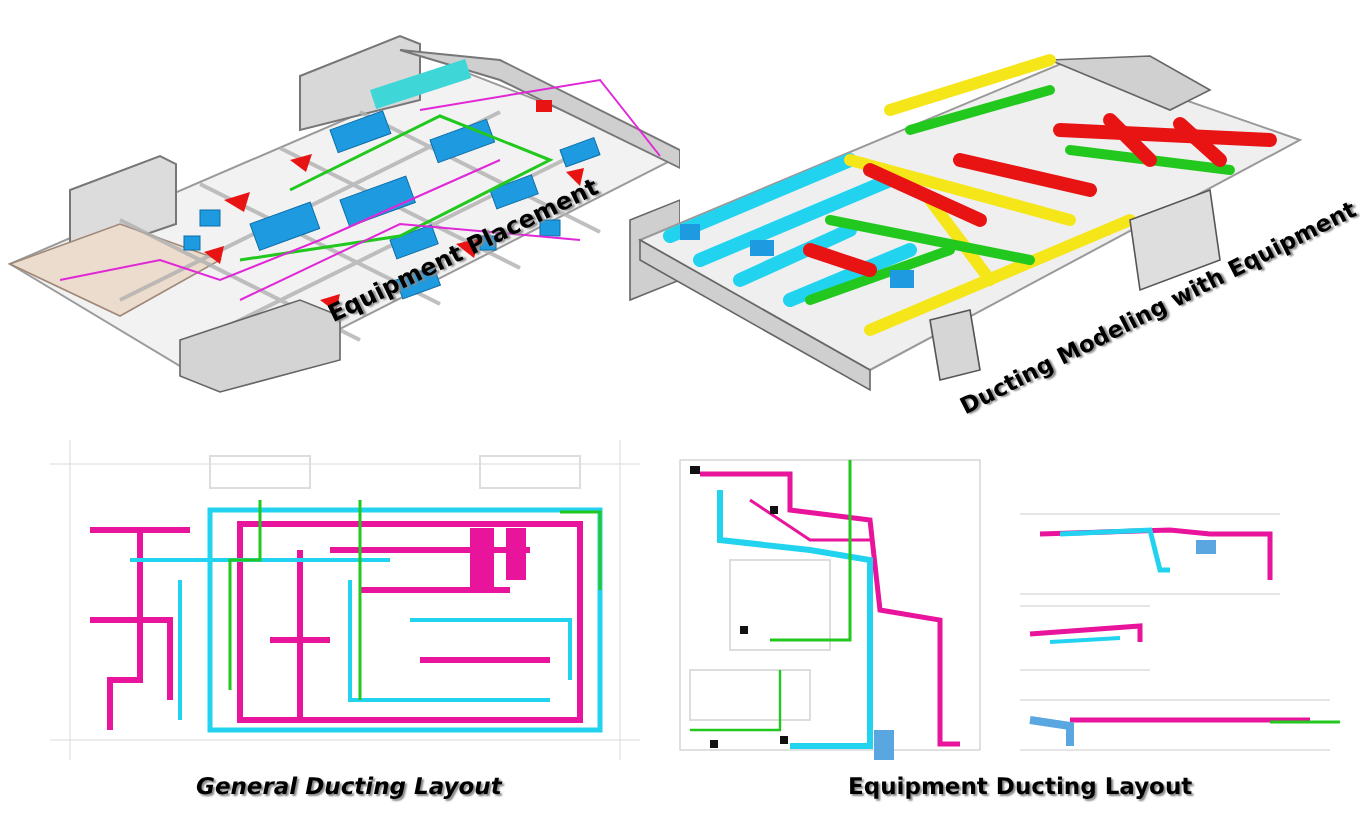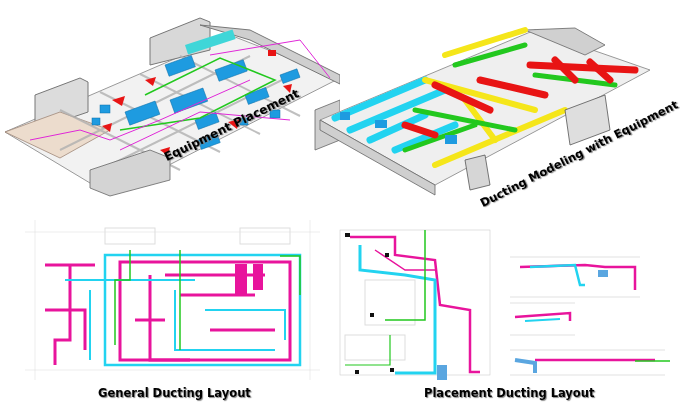--- a/index.html
+++ b/index.html
@@ -1,21 +1,21 @@
 <!DOCTYPE html>
 <html><head>
 <meta charset="utf-8">
 <style>
   html,body{margin:0;padding:0;background:#ffffff;}
   body{width:680px;height:408px;position:relative;overflow:hidden;font-family:"Liberation Sans",sans-serif;}
   .panel{position:absolute;}
   .caption{position:absolute;font-family:"DejaVu Sans",sans-serif;font-weight:bold;color:#000;white-space:nowrap;text-shadow:1px 1px 1px #888;}
   #cap-equip{left:168px;top:150px;font-size:12px;transform:rotate(-26deg);transform-origin:left bottom;}
   #cap-duct{left:484px;top:196px;font-size:11.5px;transform:rotate(-27deg);transform-origin:left bottom;}
-  #cap-general{left:98px;top:386px;font-size:11.5px;}
+  #cap-general{left:98px;top:386px;font-size:11.5px;font-style:italic;}
   #cap-indiv{left:424px;top:386px;font-size:11.5px;}
   svg{display:block;}
 </style>
 </head>
 <body>
 
 <div class="panel" style="left:0;top:0;width:340px;height:204px;">
   <svg width="340" height="204" viewBox="0 0 340 204">
 
     <polygon points="5,132 230,35 340,78 110,195" fill="#f2f2f2" stroke="#9a9a9a" stroke-width="1"></polygon>
@@ -204,13 +204,13 @@
     <line x1="175" y1="150" x2="330" y2="150" stroke="#ccc" stroke-width="0.6"></line>
     <polyline points="200,135 320,135" fill="none" stroke="#e8149c" stroke-width="2.5"></polyline>
     <polyline points="300,136 335,136" fill="none" stroke="#22c81e" stroke-width="1.5"></polyline>
     <polyline points="180,135 200,138 200,148" fill="none" stroke="#5aa6e0" stroke-width="4"></polyline>
   </svg>
 </div>
 
 <div class="caption" id="cap-equip">Equipment Placement</div>
 <div class="caption" id="cap-duct">Ducting Modeling with Equipment</div>
 <div class="caption" id="cap-general">General Ducting Layout</div>
-<div class="caption" id="cap-indiv">Placement Ducting Layout</div>
+<div class="caption" id="cap-indiv">Equipment Ducting Layout</div>
 
 </body></html>

